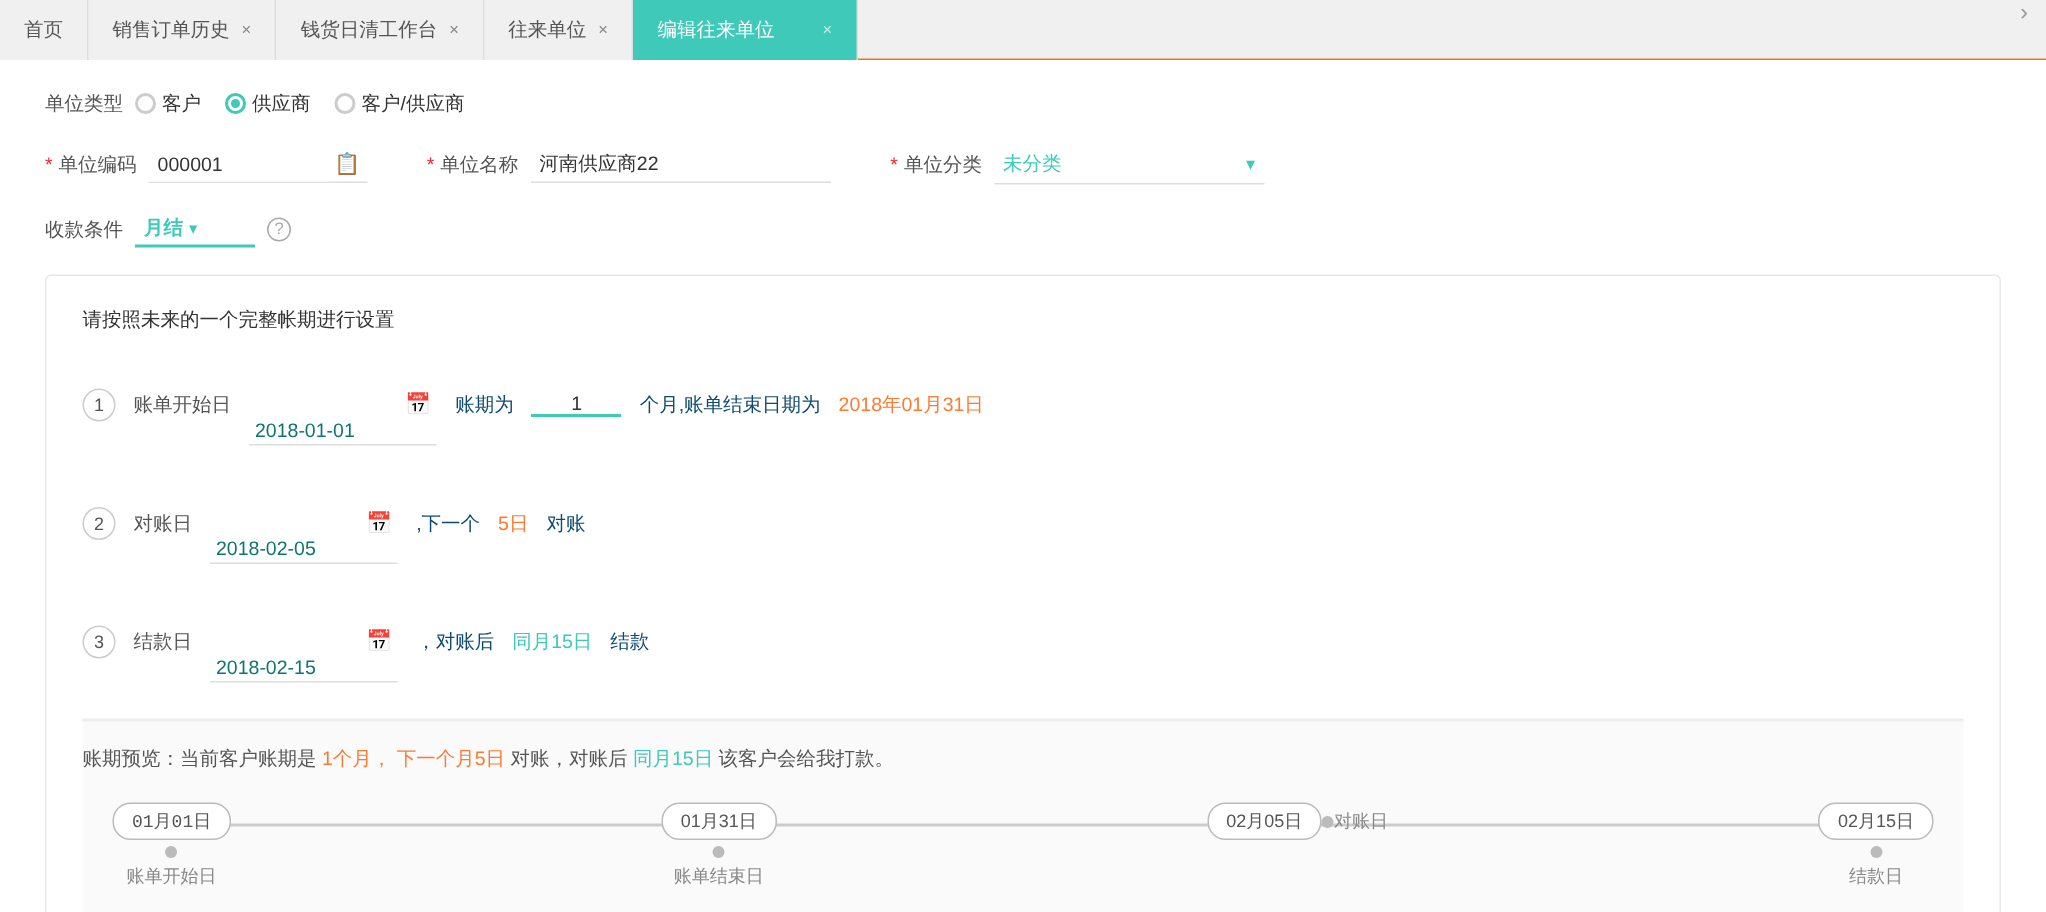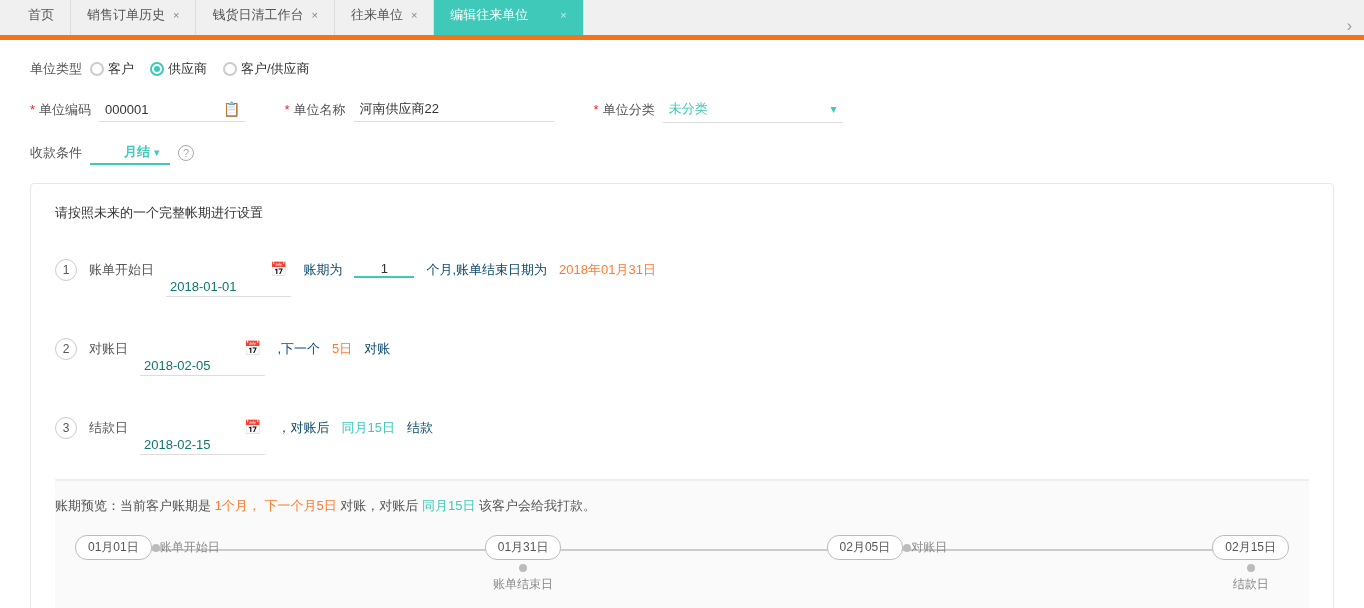--- a/index.html
+++ b/index.html
@@ -1,25 +1,25 @@
 <!DOCTYPE html>
 <html><head>
   <meta charset="utf-8">
   <style>
     * { box-sizing: border-box; margin: 0; padding: 0; }
     body { font-family: 'Microsoft YaHei', Arial, sans-serif; font-size: 13px; background: #f5f5f5; color: #333; }
 
     
     .tabs-bar {
       display: flex;
-      align-items: flex-end;
+      align-items: flex-start;
       background: #f0f0f0;
-      border-bottom: 5px solid #f97316;
+      border-bottom: 1px solid #f97316;
       height: 40px;
-      padding-left: 12px;
+      padding-left: 0;
     }
     .tab-item {
       display: flex;
       align-items: center;
       padding: 0 16px;
       height: 40px;
       cursor: pointer;
       font-size: 13px;
       color: #555;
       border-right: 1px solid #ddd;
@@ -160,21 +160,20 @@
       align-items: center;
       border-bottom: 2px solid #3ec9b8;
       padding: 2px 6px;
       cursor: pointer;
       min-width: 80px;
     }
     .payment-select .sel-text {
       color: #3ec9b8;
       font-size: 13px;
       font-weight: bold;
-      margin-left: 28px;
     }
     .payment-select .sel-arrow {
       color: #3ec9b8;
       font-size: 11px;
       margin-left: 4px;
     }
 
     .help-icon {
       width: 16px;
       height: 16px;
@@ -414,21 +413,21 @@
         <span class="highlight-teal">同月15日</span>
         <span>该客户会给我打款。</span>
       </div>
 
       <div style="padding: 0 20px 20px 20px; position: relative;">
 
         <div style="position: absolute; top: 14px; left: 50px; right: 50px; height: 2px; background: #ccc; z-index: 0;"></div>
 
         <div style="display: flex; align-items: flex-start; justify-content: space-between; position: relative; z-index: 1;">
 
-          <div style="display:flex;flex-direction:row;align-items:center;">
+          <div style="display:flex;flex-direction:column;align-items:center;font-family:Liberation Mono, monospace;">
             <div style="background:#fff;border:1px solid #bbb;border-radius:12px;padding:3px 12px;font-size:12px;color:#555;white-space:nowrap;">01月01日</div>
             <div style="width:8px;height:8px;border-radius:50%;background:#bbb;margin:4px 0;"></div>
             <div style="font-size:12px;color:#888;">账单开始日</div>
           </div>
 
           <div style="display:flex;flex-direction:column;align-items:center;">
             <div style="background:#fff;border:1px solid #bbb;border-radius:12px;padding:3px 12px;font-size:12px;color:#555;white-space:nowrap;">01月31日</div>
             <div style="width:8px;height:8px;border-radius:50%;background:#bbb;margin:4px 0;"></div>
             <div style="font-size:12px;color:#888;">账单结束日</div>
           </div>

